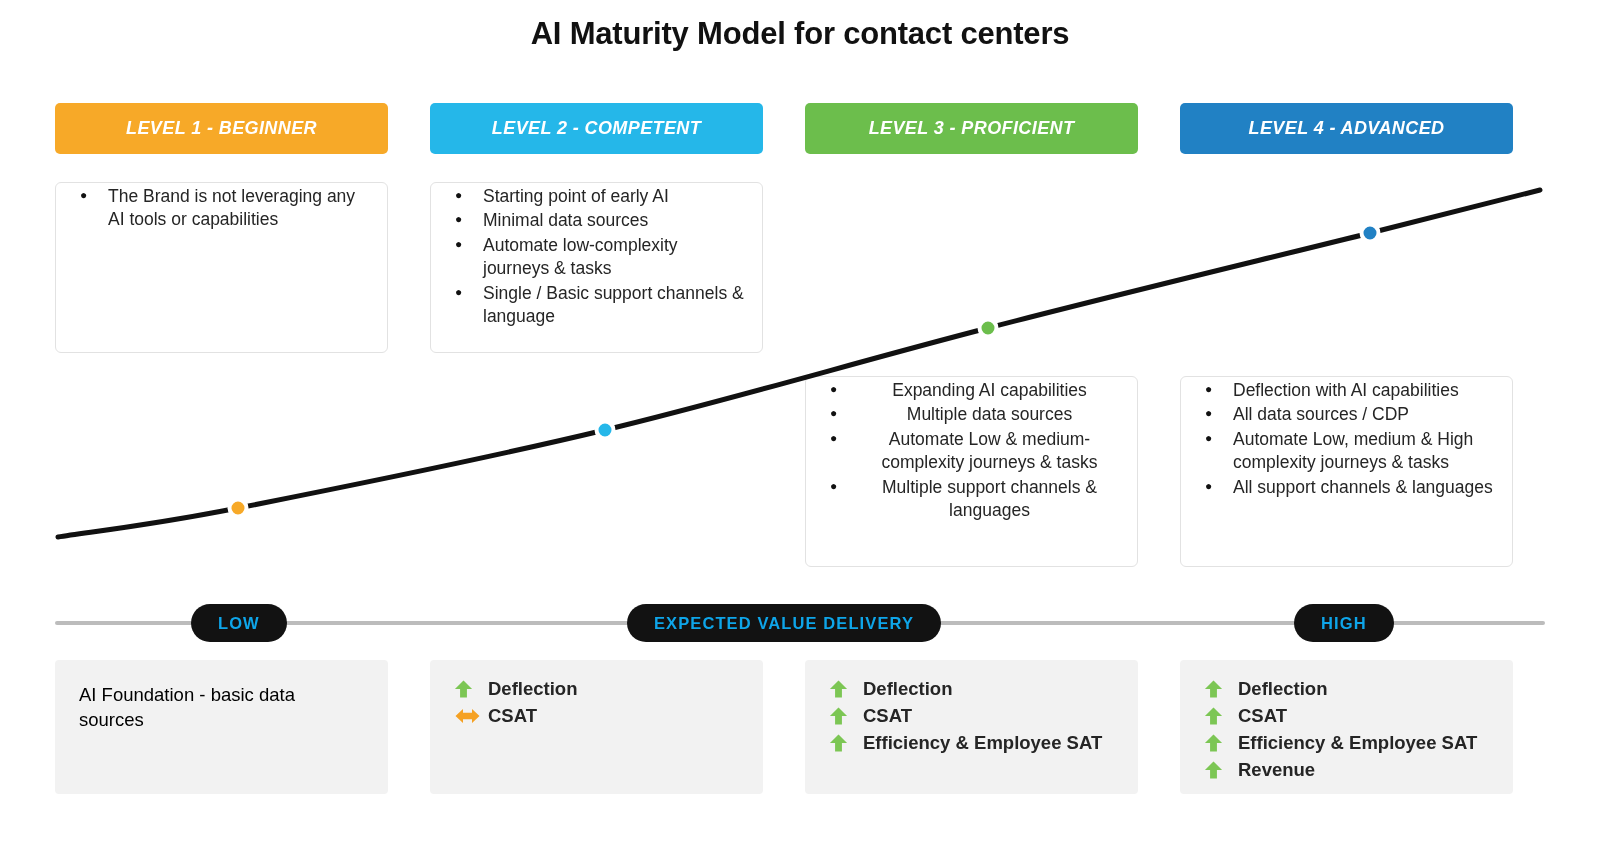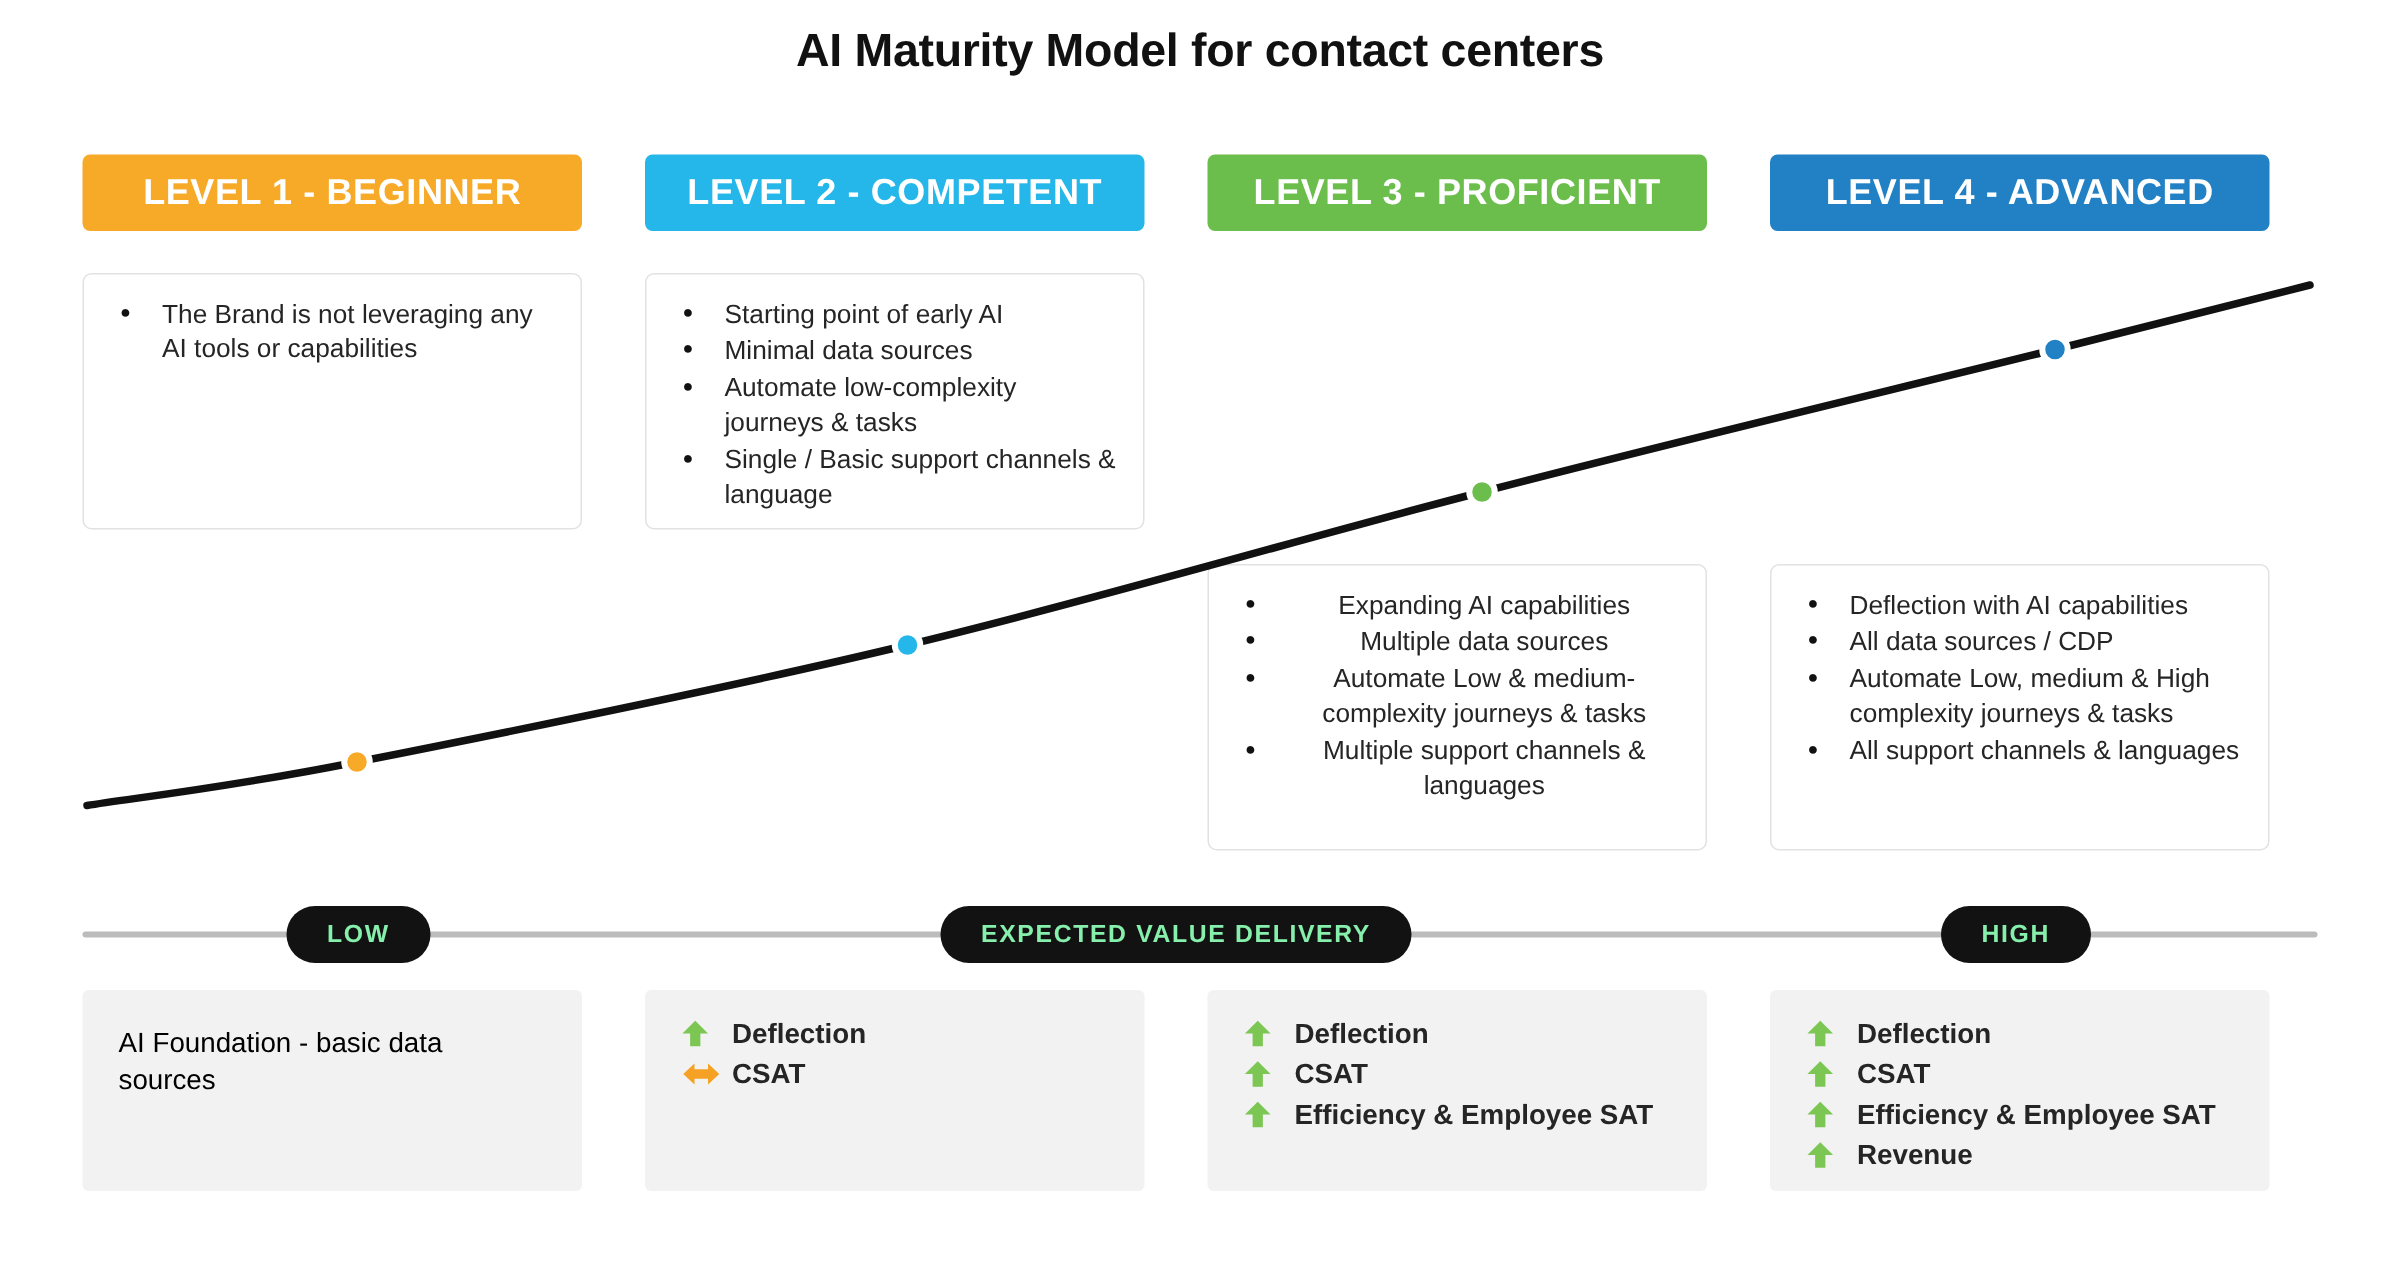--- a/index.html
+++ b/index.html
@@ -11,46 +11,46 @@
     position:absolute;top:16px;left:0;width:100%;text-align:center;
     font-size:31px;font-weight:bold;color:#111;letter-spacing:-0.2px;
   }
   
   .x0{left:55px;}  .x1{left:430px;}  .x2{left:805px;text-align:center;}  .x3{left:1180px;}
   .colw{width:333px;}
   
   .banner{
     position:absolute;top:103px;height:51px;border-radius:5px;
     display:flex;align-items:center;justify-content:center;
-    color:#fff;font-weight:bold;font-size:24px;letter-spacing:0.4px;
+    color:#fff;font-weight:bold;font-size:18px;letter-spacing:0.4px;font-style:italic;
   }
   
   .desc{
     position:absolute;top:182px;height:171px;background:#fff;
     border:1px solid #e2e2e2;border-radius:6px;box-sizing:border-box;
-    padding:15px 16px;z-index:2;
+    padding:2px 16px;z-index:2;
   }
   .desc.low{top:376px;height:191px;}
   .desc ul{list-style:none;margin:0;padding:0;}
   .desc li{
     position:relative;padding-left:36px;font-size:17.5px;line-height:1.34;
     color:#252525;margin-bottom:1px;
   }
   .desc li::before{
     content:"\25CF";position:absolute;left:8px;top:2px;font-size:12px;color:#111;
   }
   
   .curve-svg{position:absolute;left:0;top:0;z-index:3;pointer-events:none;}
   
   .axis-line{
     position:absolute;left:55px;top:621px;width:1490px;height:4px;
     background:#bcbcbc;border-radius:2px;z-index:1;
   }
   .pill{
-    position:absolute;top:604px;height:38px;background:#121212;color:#86efac;
+    position:absolute;top:604px;height:38px;background:#121212;color:#0ea5e9;
     border-radius:999px;display:flex;align-items:center;justify-content:center;
     font-weight:bold;font-size:16.5px;letter-spacing:1.1px;padding:0 27px;z-index:4;
     box-sizing:border-box;
   }
   .pill.low{left:191px;}
   .pill.center{left:627px;}
   .pill.high{left:1294px;}
   
   .valbox{
     position:absolute;top:660px;height:134px;background:#f2f2f2;border-radius:4px;

